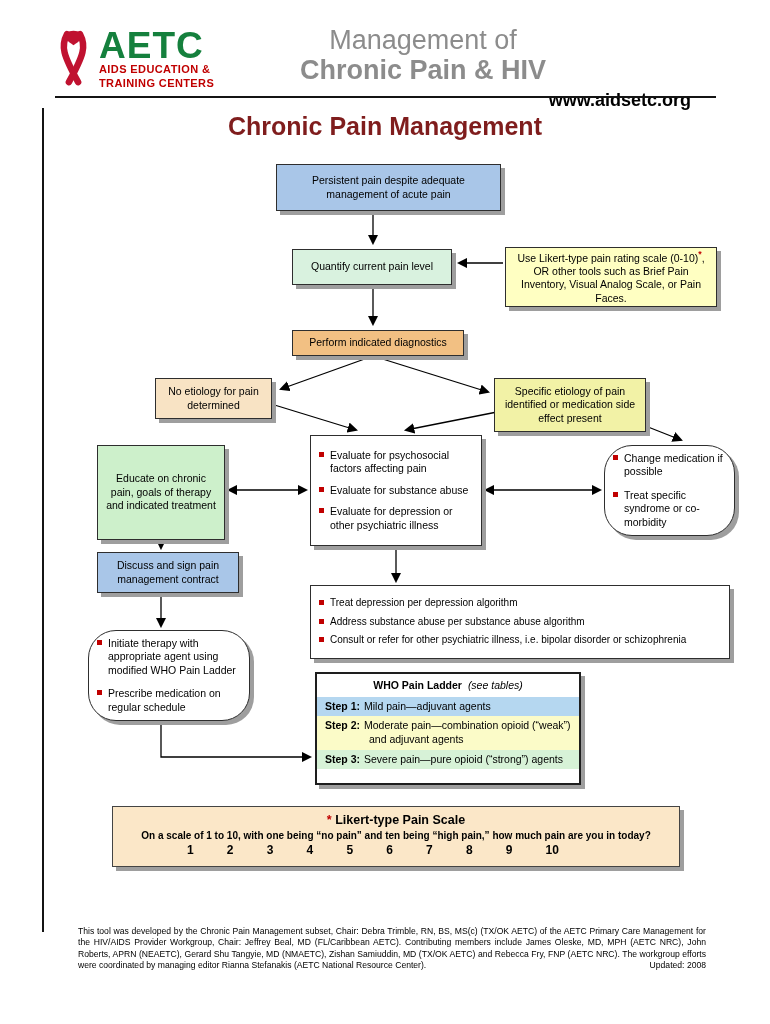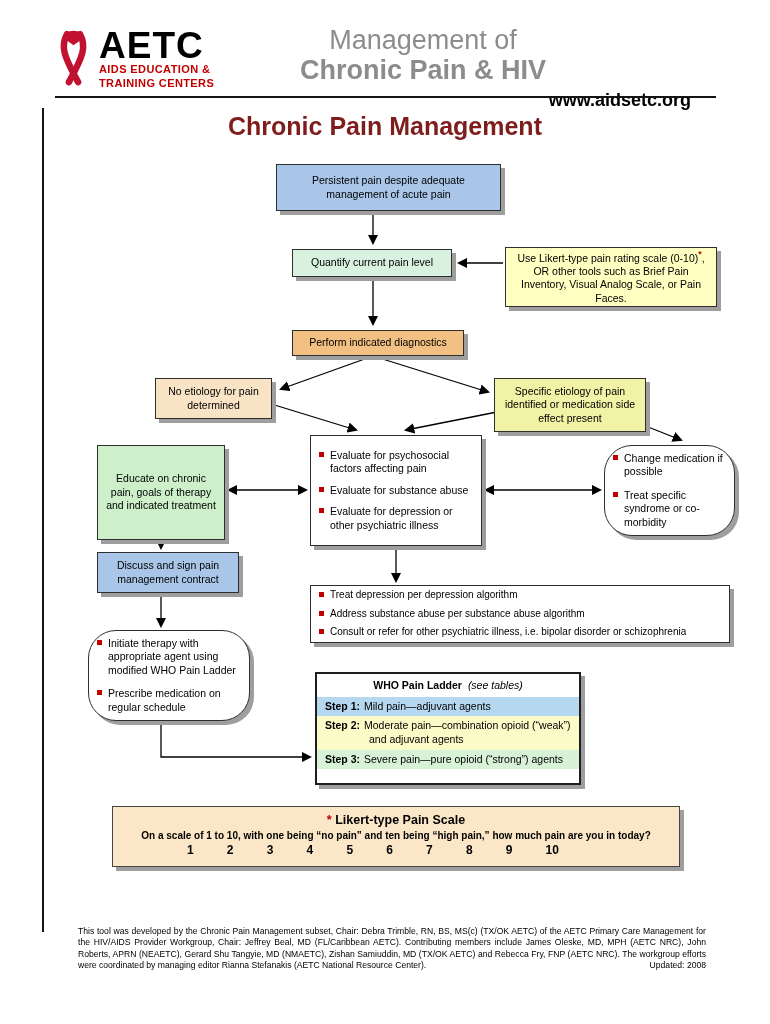--- a/index.html
+++ b/index.html
@@ -4,21 +4,21 @@
 <style>
   * { margin:0; padding:0; box-sizing:border-box; }
   html,body { background:#ffffff; }
   body { font-family:"Liberation Sans", sans-serif; color:#000; }
   .page { position:relative; width:770px; height:1024px; background:#fff; overflow:hidden; }
 
   
   .header { position:absolute; left:55px; top:26px; width:660px; height:70px; }
   .logo { position:absolute; left:0; top:2px; display:flex; gap:7px; align-items:flex-start; }
   .ribbon-svg { width:37px; height:62px; display:block; }
-  .logo-acronym { font-size:37px; font-weight:bold; color:#000000; line-height:0.95; letter-spacing:1px; }
+  .logo-acronym { font-size:37px; font-weight:bold; color:#15803d; line-height:0.95; letter-spacing:1px; }
   .logo-tagline { color:var(--accent_red,#c41230); font-weight:bold; font-size:11px; letter-spacing:0.4px; line-height:1.25; }
   .center-title { position:absolute; left:212px; top:0; width:312px; text-align:center; }
   .ct1 { color:var(--header_gray,#8c8c8c); font-size:27px; line-height:1.05; }
   .ct2 { color:var(--header_gray,#8c8c8c); font-size:27px; font-weight:bold; line-height:1.1; margin-top:2px; }
   .website { position:absolute; right:24px; top:64px; font-size:18px; font-weight:bold; color:#000; }
   .header-rule { position:absolute; left:55px; top:96px; width:661px; height:2px; background:#141414; }
   .v-rule { position:absolute; left:42px; top:108px; width:2px; height:824px; background:#141414; }
 
   .page-title { position:absolute; left:0; top:112px; width:770px; text-align:center; font-size:25px; font-weight:bold; color:#7f1d1d; }
 
@@ -111,21 +111,21 @@
       <line x1="396" y1="547" x2="396" y2="581" marker-end="url(#ah)"></line>
       <line x1="161" y1="594" x2="161" y2="626" marker-end="url(#ah)"></line>
       <polyline points="161,722 161,757 310,757" marker-end="url(#ah)"></polyline>
     </g>
   </svg>
 
   <div class="box center bg-blue" style="left:276px; top:164px; width:225px; height:47px;">
     <span>Persistent pain despite adequate management of acute pain</span>
   </div>
 
-  <div class="box center bg-mint" style="left:292px; top:249px; width:160px; height:28px;">
+  <div class="box center bg-mint" style="left:292px; top:249px; width:160px; height:36px;">
     <span>Quantify current pain level</span>
   </div>
 
   <div class="box center bg-note" style="left:505px; top:247px; width:212px; height:60px;">
     <span>
       <span>Use Likert-type pain rating scale (0-10)</span><sup class="red">*</sup><span>, OR other tools such as Brief Pain Inventory, Visual Analog Scale, or Pain Faces.</span>
     </span>
   </div>
 
   <div class="box center bg-orange" style="left:292px; top:330px; width:172px; height:26px;">
@@ -167,21 +167,21 @@
     <div class="bullet-row">
       <span class="bullet"></span>
       <span>Treat specific syndrome or co-morbidity</span>
     </div>
   </div>
 
   <div class="box center bg-blue" style="left:97px; top:552px; width:142px; height:41px;">
     <span>Discuss and sign pain management contract</span>
   </div>
 
-  <div class="box list gap6" style="left:310px; top:585px; width:420px; height:58px; font-size:10px;">
+  <div class="box list gap6" style="left:310px; top:585px; width:420px; height:74px; font-size:10px;">
     <div class="bullet-row">
       <span class="bullet"></span>
       <span>Treat depression per depression algorithm</span>
     </div>
     <div class="bullet-row">
       <span class="bullet"></span>
       <span>Address substance abuse per substance abuse algorithm</span>
     </div>
     <div class="bullet-row">
       <span class="bullet"></span>

